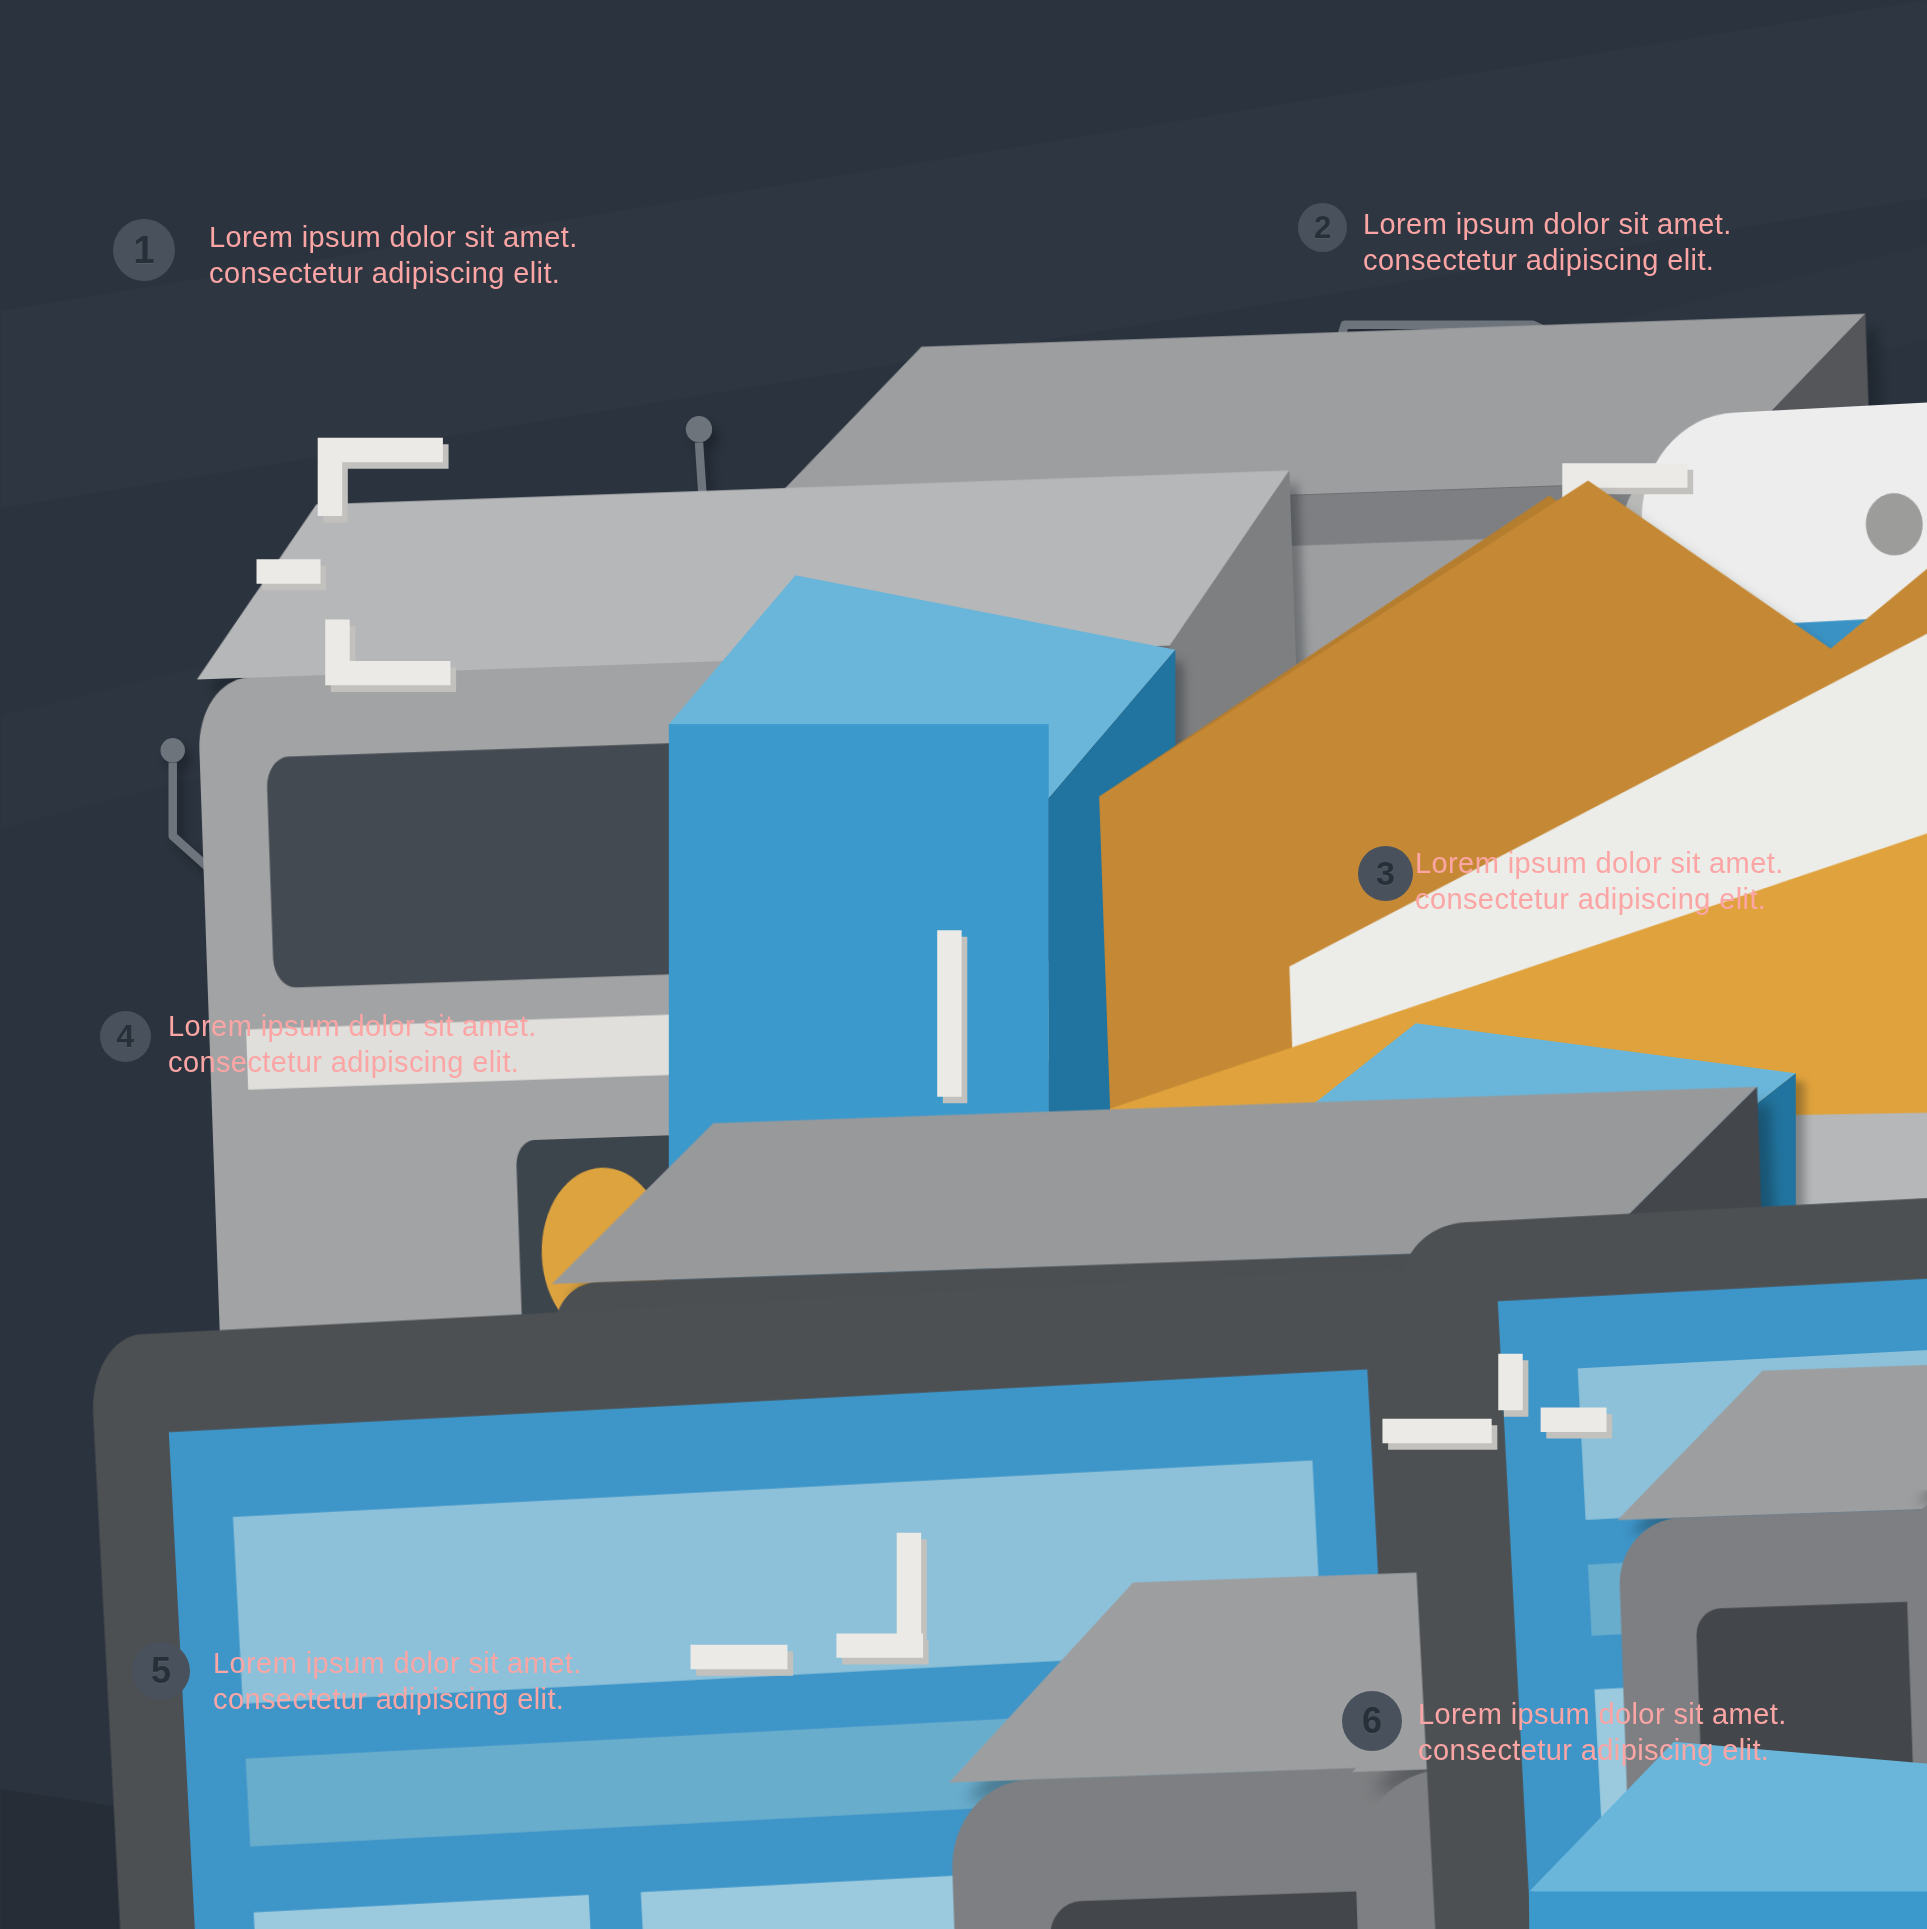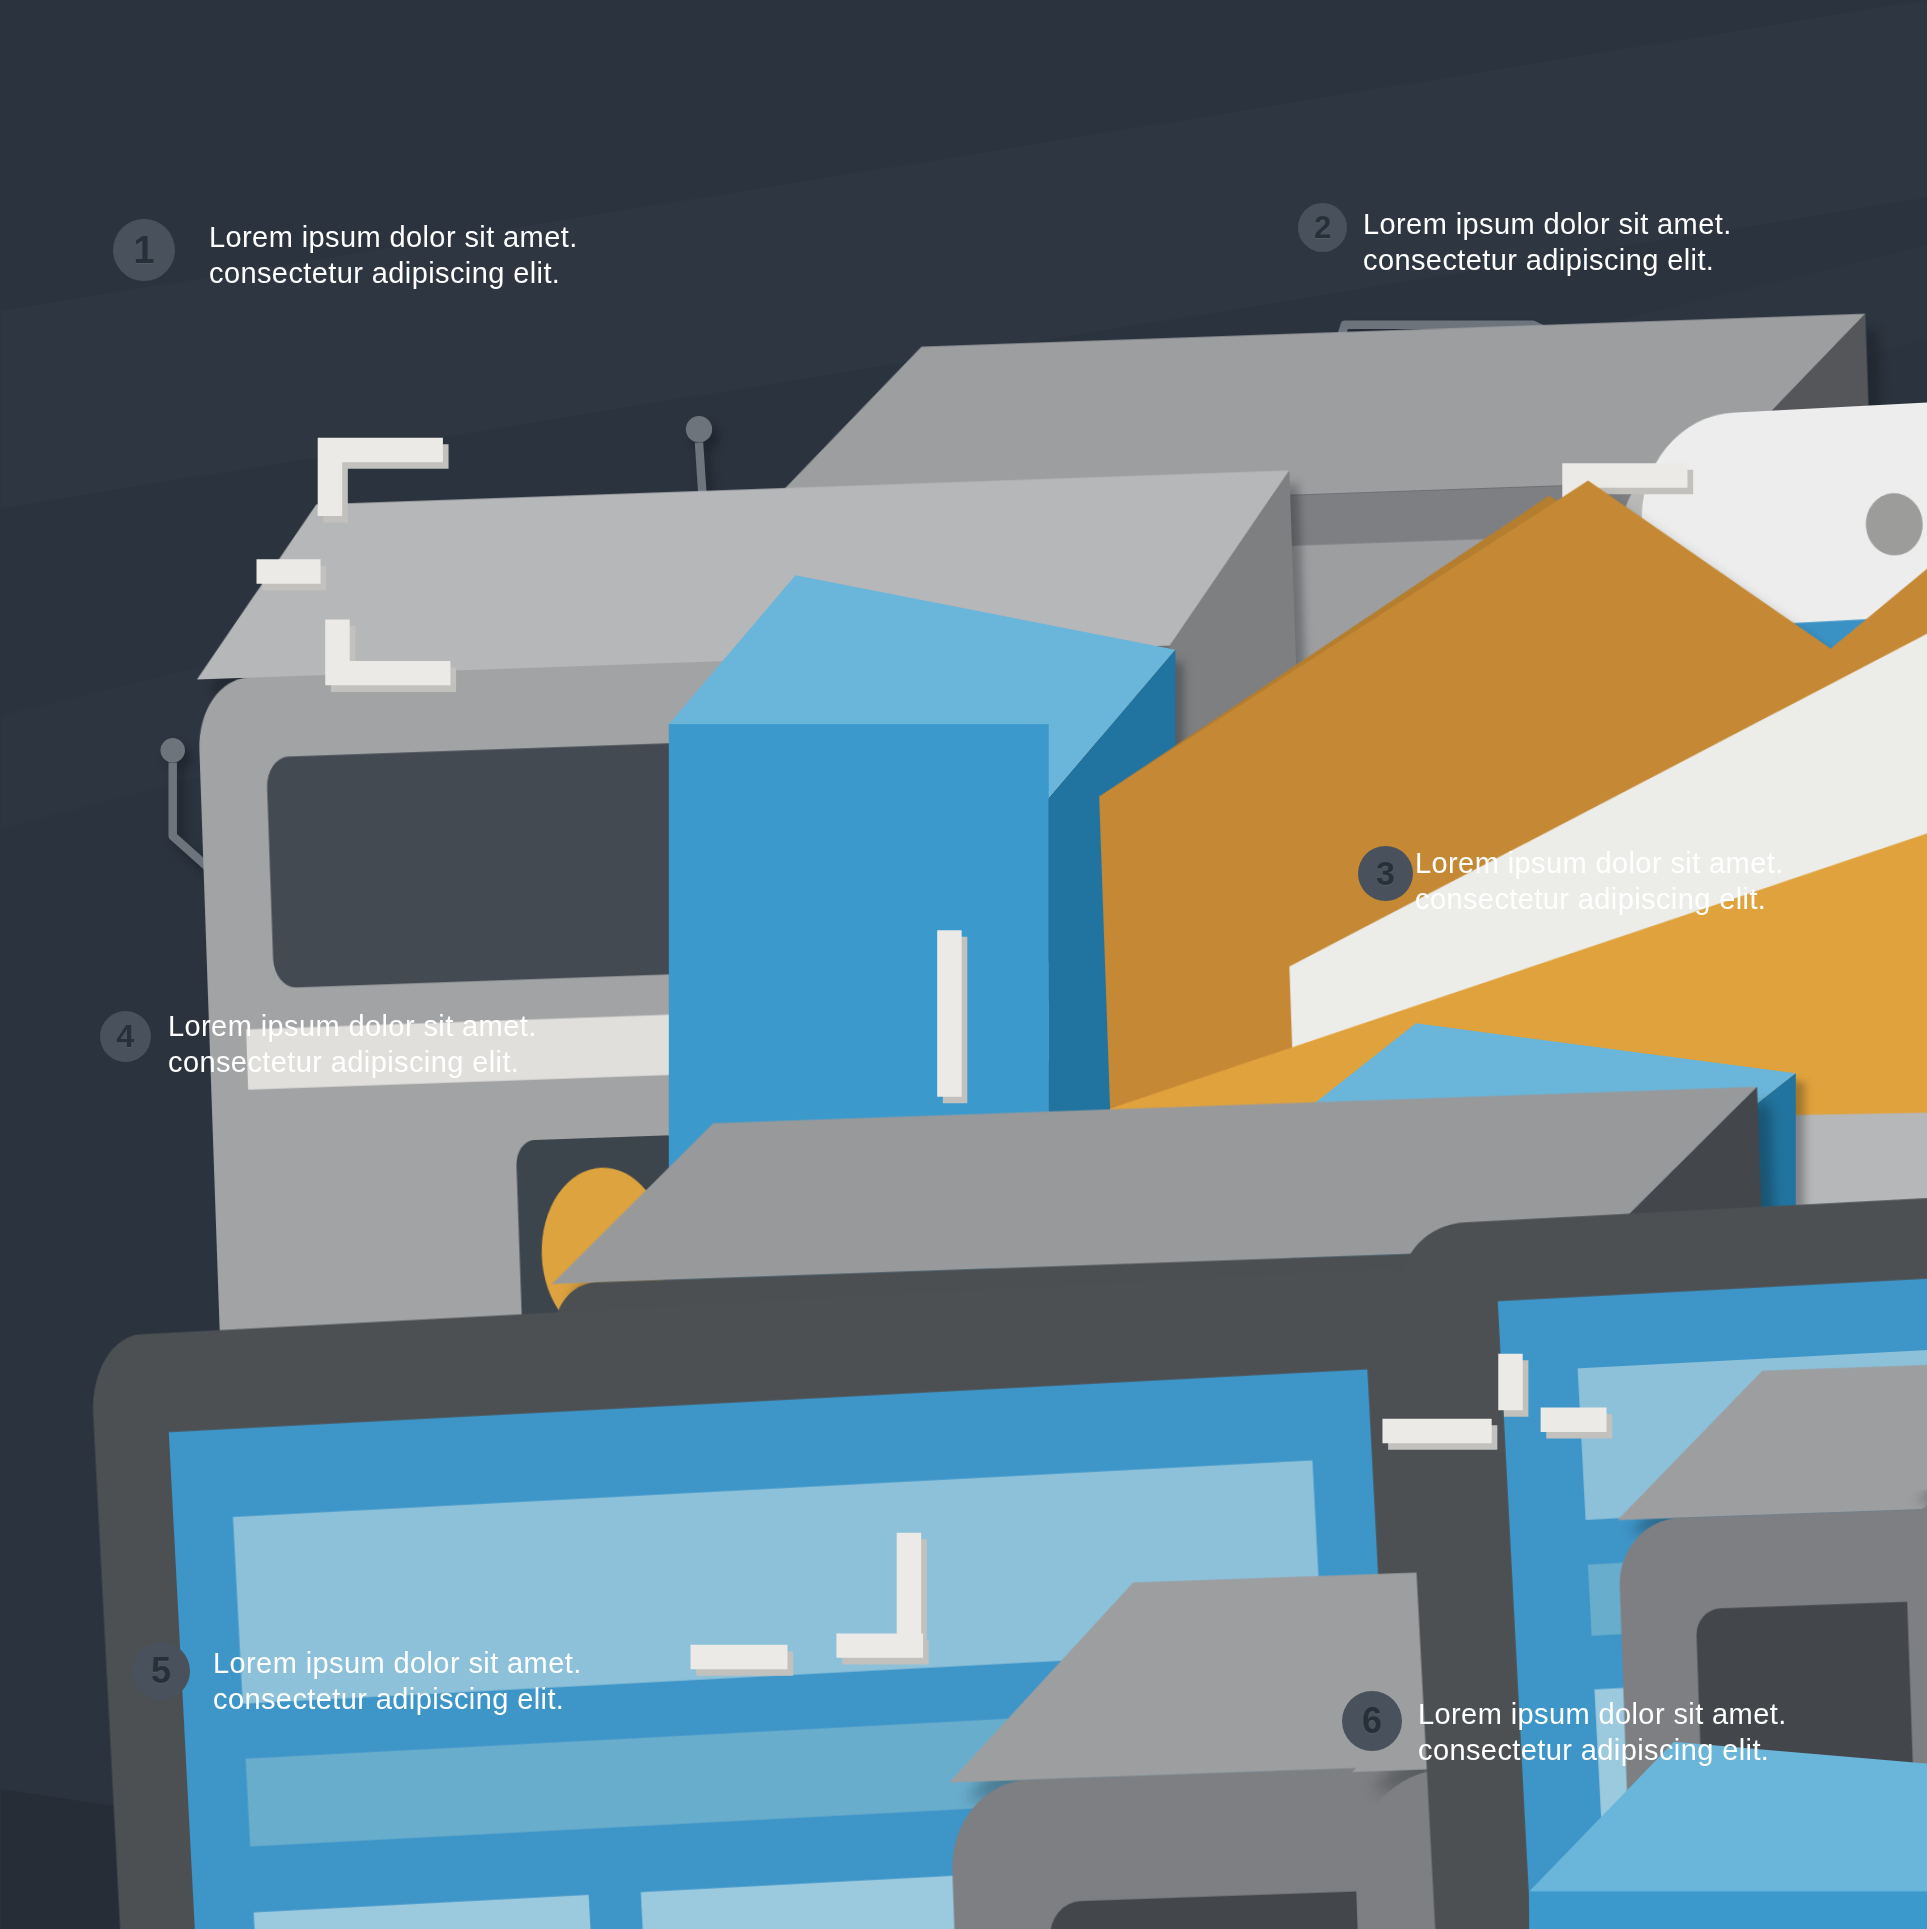--- a/index.html
+++ b/index.html
@@ -14,21 +14,21 @@
   .pipe-main{fill:none;stroke:#ebeae6;stroke-width:26;stroke-linejoin:miter;}
   .pipe-sh{fill:none;stroke:#c2c1bd;stroke-width:26;stroke-linejoin:miter;}
   .net{fill:none;stroke:#6d747c;stroke-width:9;stroke-linejoin:round;}
   .netdot{fill:#6d747c;}
   .badge-circle{
     position:absolute;border-radius:50%;background:#49525c;color:#272f38;
     font-weight:bold;display:flex;align-items:center;justify-content:center;
     text-shadow:0 0.9px 0 rgba(255,255,255,0.06);
   }
   .badge-text{
-    position:absolute;color:#ffffff;font-size:29px;line-height:36px;
+    position:absolute;color:#fca5a5;font-size:29px;line-height:36px;
     letter-spacing:0.4px;white-space:nowrap;
   }
 </style>
 </head>
 <body>
 
 <div class="stage">
 
 <svg class="scene" width="1928" height="1929" viewBox="0 0 2047 2049">
   <defs>

